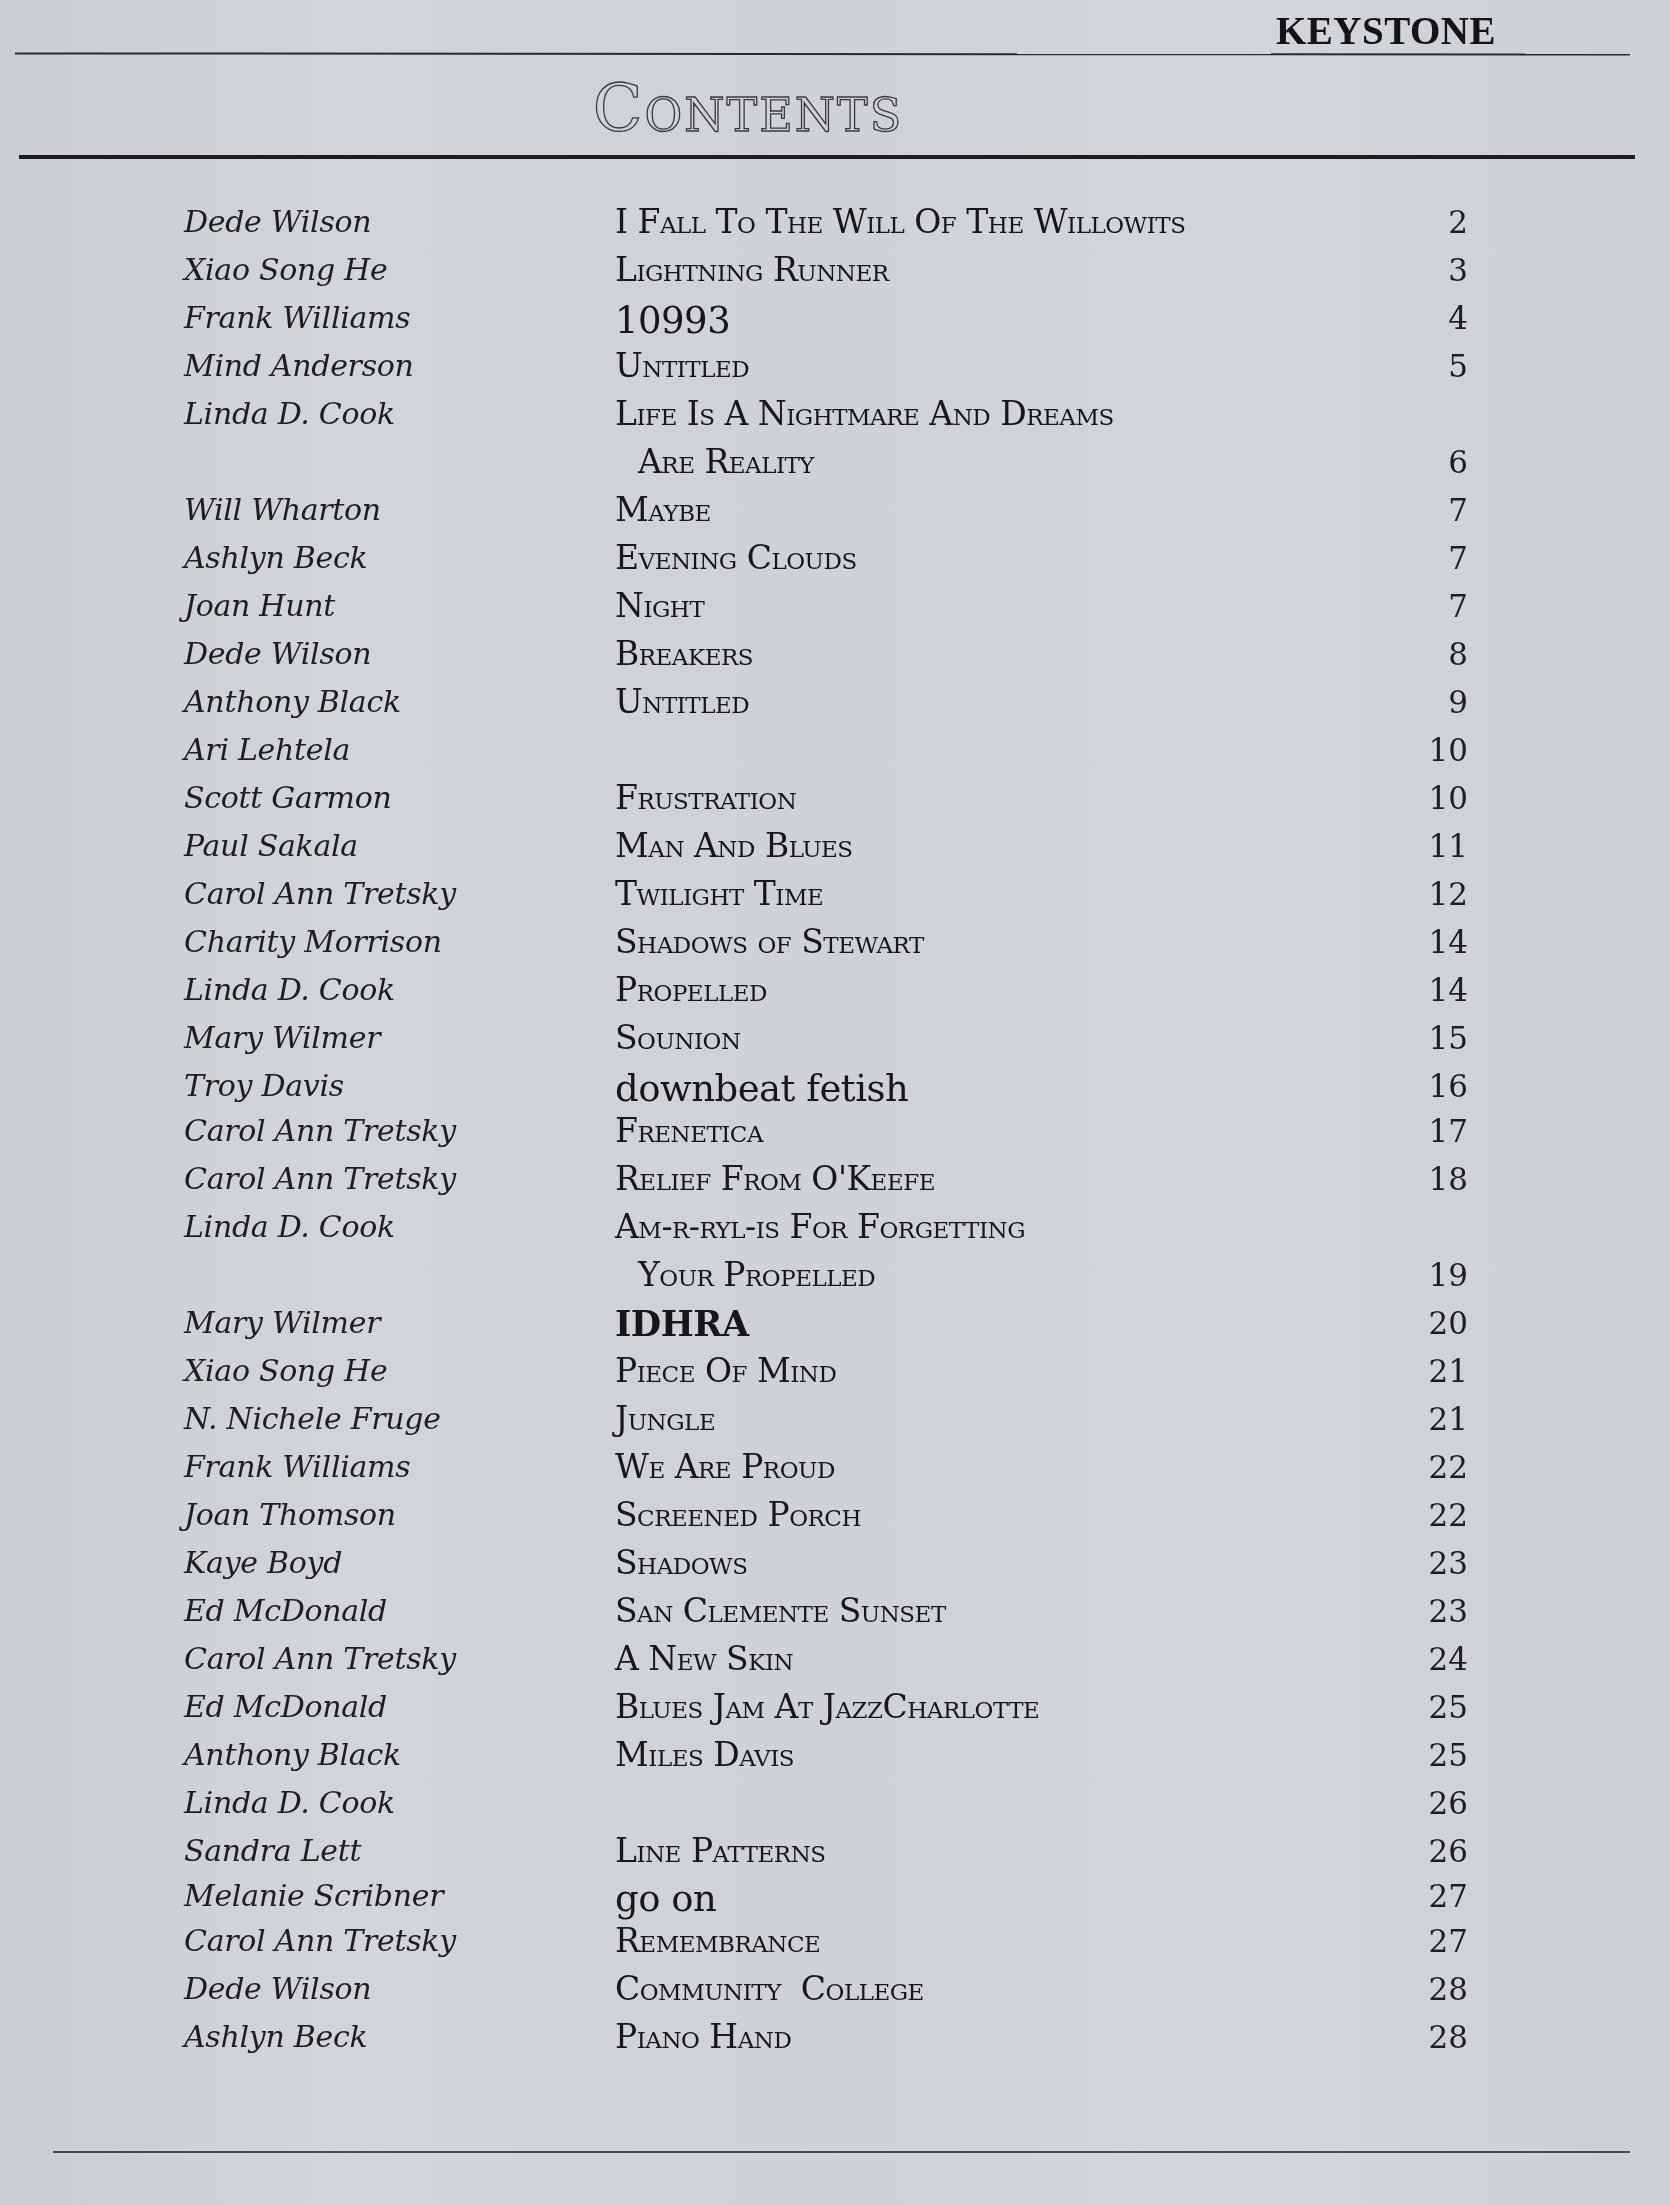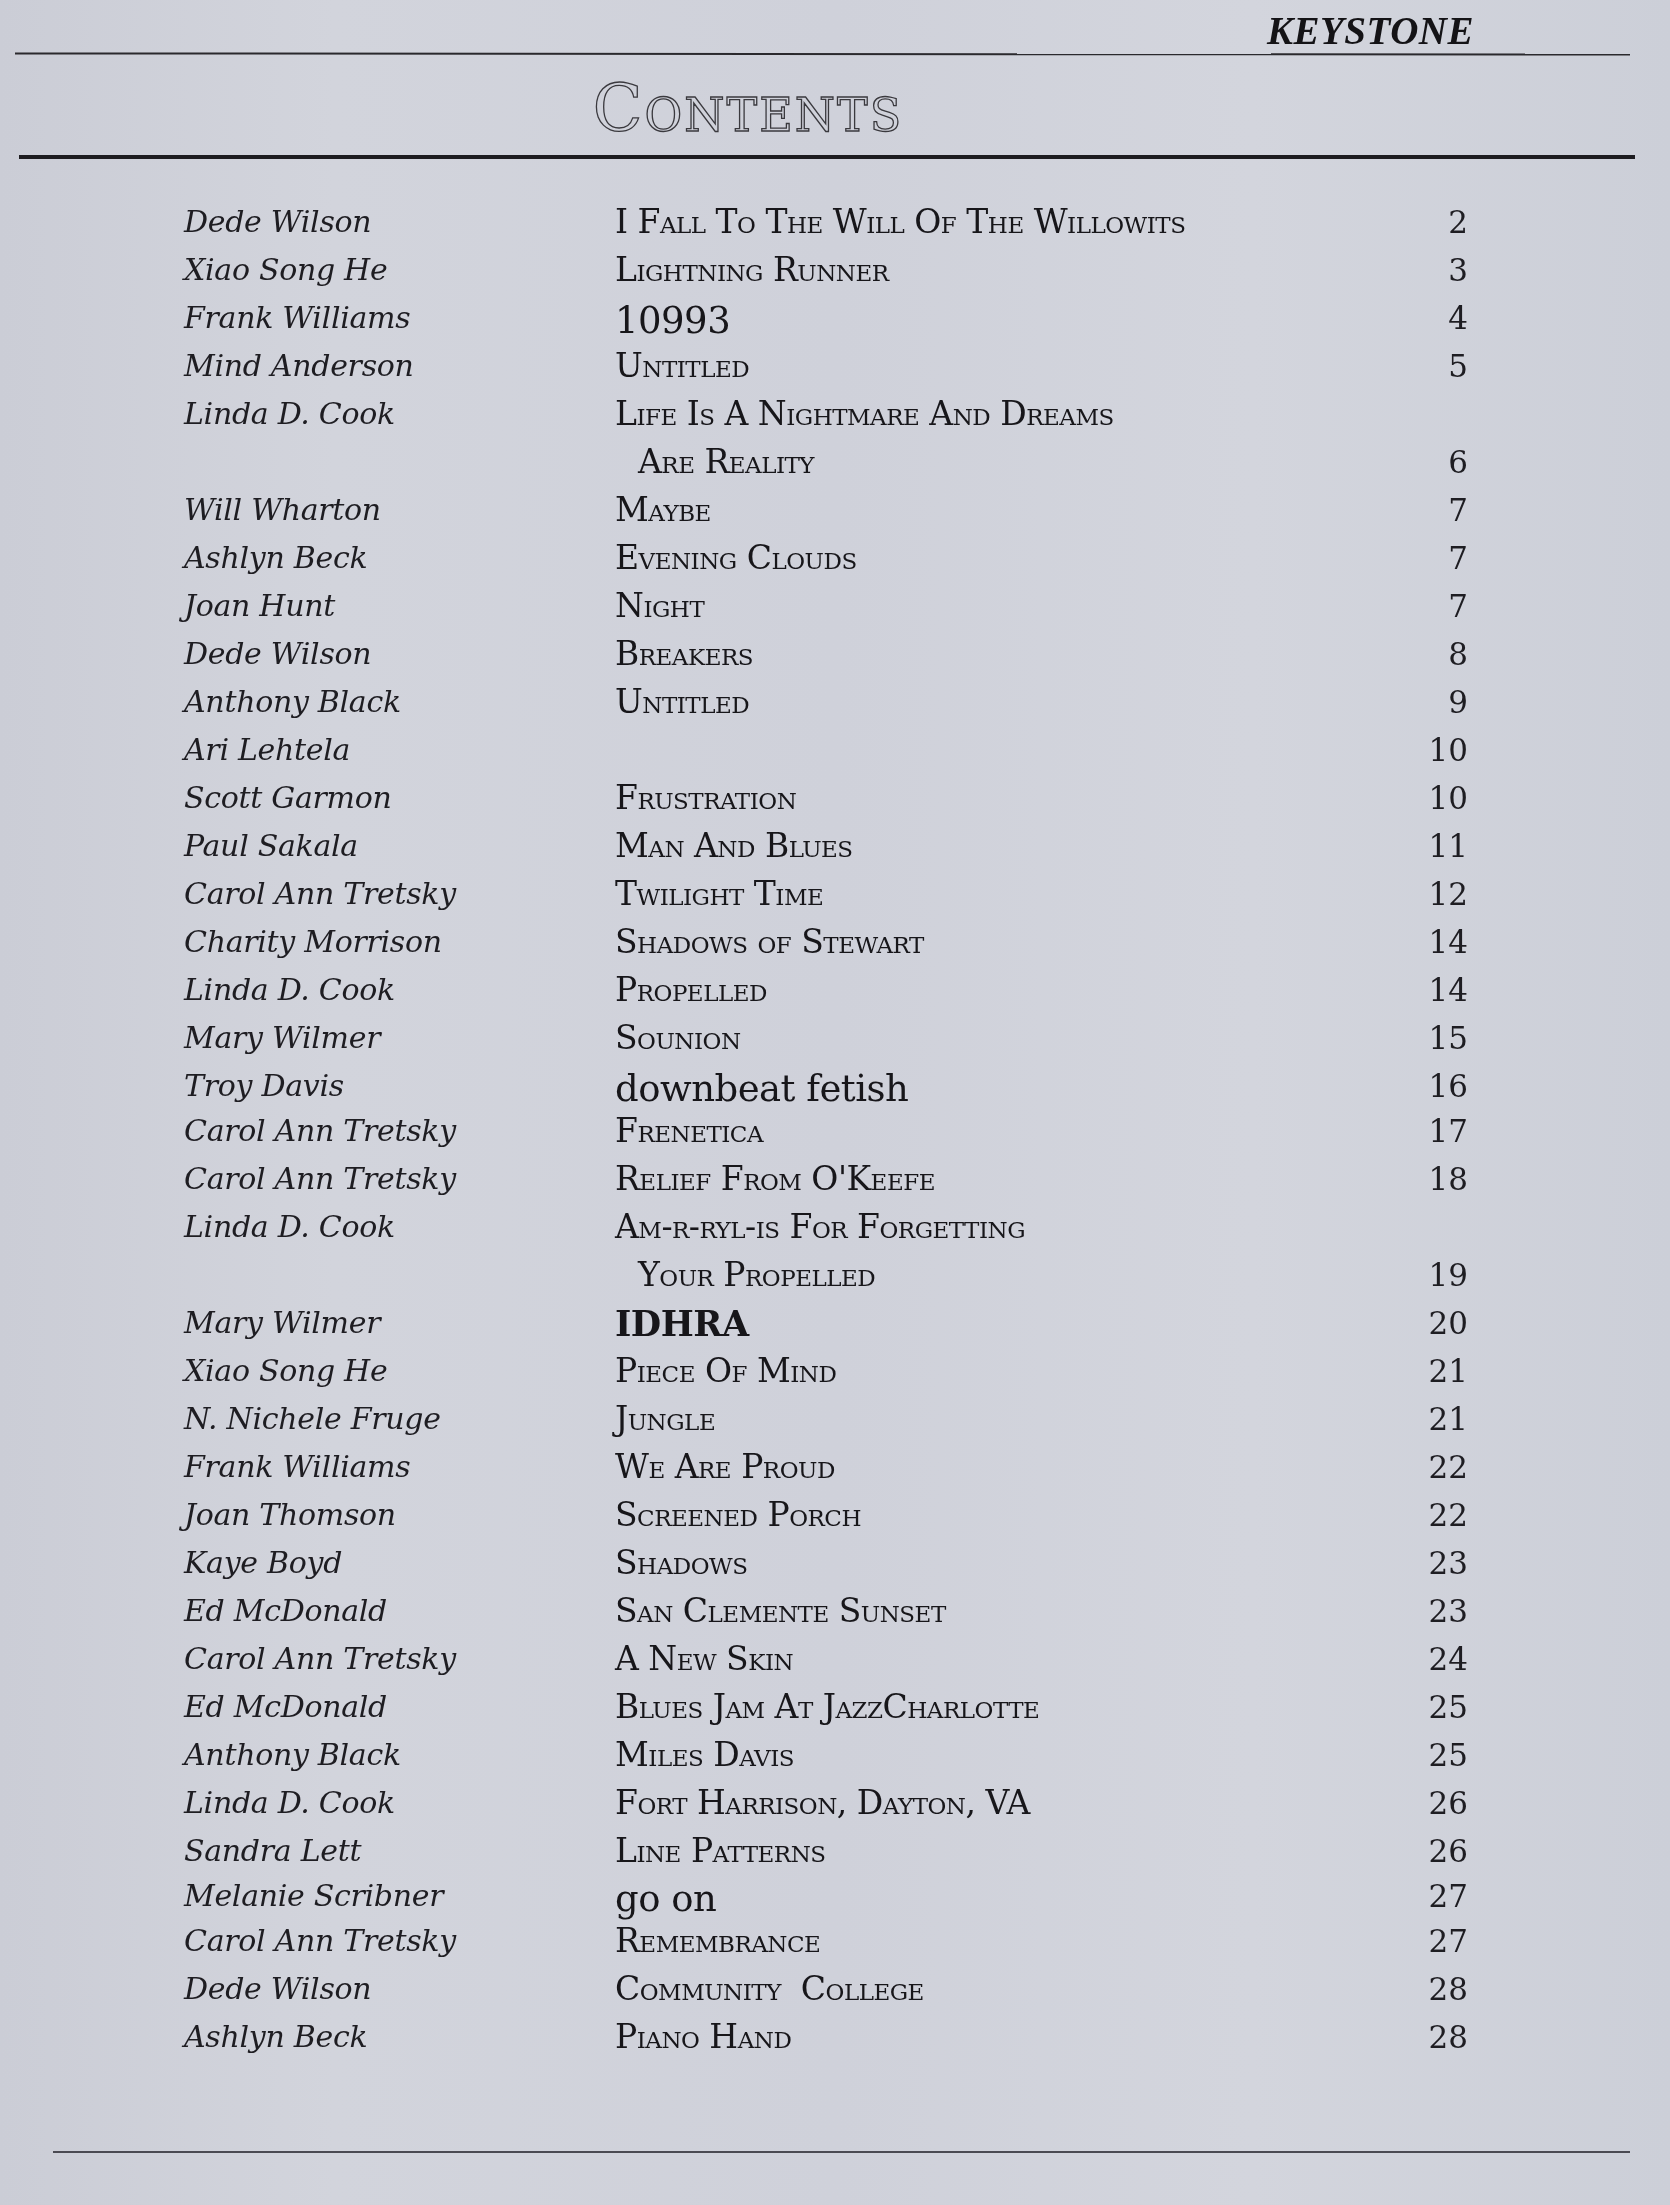--- a/index.html
+++ b/index.html
@@ -12,24 +12,23 @@
       background: #ced0d9;
       background-image: linear-gradient(90deg, #cbcdd6 0%, #d2d4dc 20%, #cfd1da 50%, #d3d5dd 75%, #cccfd8 100%);
       position: relative;
       overflow: hidden;
       color: #1c1b1f;
       font-family: "DejaVu Serif", "Liberation Serif", serif;
     }
     .masthead {
       position: absolute;
       top: 11px;
-      right: 196px;
+      right: 174px;
       font-family: "Liberation Serif", serif;
       font-weight: bold;
-      font-style: italic;
       font-size: 39px;
       letter-spacing: 0.5px;
       color: #141316;
       line-height: 1;
     }
     .rule-top {
       position: absolute;
       left: 15px;
       width: 1615px;
       top: 53px;
@@ -292,21 +291,20 @@
     <span class="work">Blues Jam At JazzCharlotte</span>
     <span class="page">25</span>
   </div>
   <div class="row">
     <span class="author">Anthony Black</span>
     <span class="work">Miles Davis</span>
     <span class="page">25</span>
   </div>
   <div class="row">
     <span class="author">Linda D. Cook</span>
-    <span class="work">Fort Harrison, Dayton, VA</span>
     <span class="page">26</span>
   </div>
   <div class="row" style="height:45px">
     <span class="author">Sandra Lett</span>
     <span class="work">Line Patterns</span>
     <span class="page">26</span>
   </div>
   <div class="row" style="height:45px">
     <span class="author">Melanie Scribner</span>
     <span class="work plain">go on</span>

